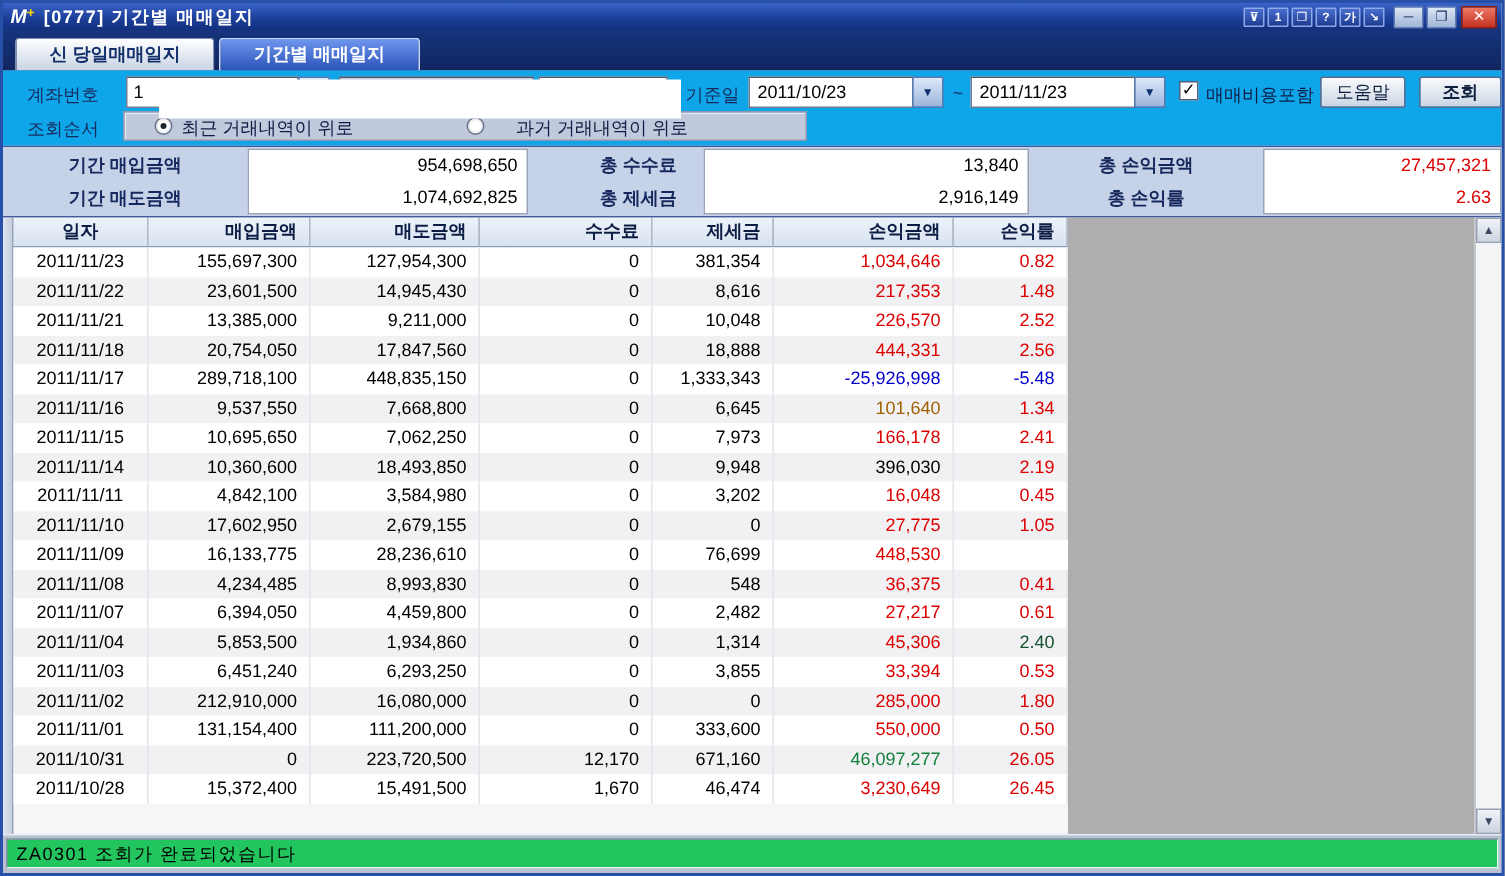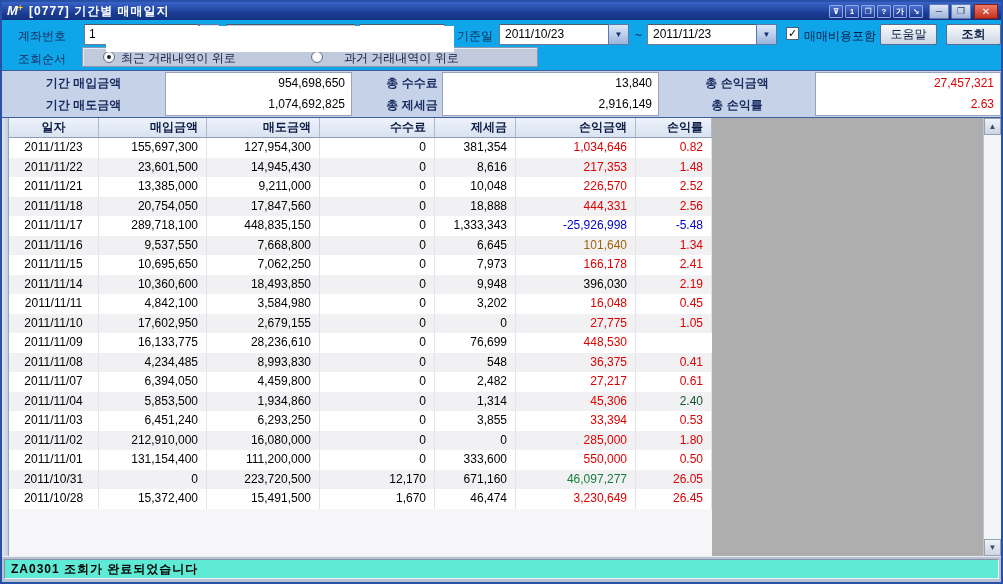--- a/index.html
+++ b/index.html
@@ -112,21 +112,21 @@
     height:48px;flex:0 0 48px;display:flex;
     background:#c6d2e8;
     border-top:1px solid #405c9c;border-bottom:1px solid #405c9c;
     font-size:12px;
   }
   .s-label{display:flex;flex-direction:column;justify-content:center;text-align:center;font-weight:bold;color:#16295e;}
   .s-label div{line-height:22px;white-space:nowrap;}
   .s-box{background:#fff;border:1px solid #98a2b8;margin:1px 0;display:flex;flex-direction:column;justify-content:center;}
   .s-box div{line-height:21px;text-align:right;padding-right:6px;color:#000;white-space:nowrap;}
   .s-box div.red{color:var(--profit);}
-  .sw0{width:163px;}.sw1{width:187px;}.sw2{width:90px;padding-left:30px;}.sw3{width:217px;}.sw4{width:156px;}.sw5{flex:1;}
+  .sw0{width:163px;}.sw1{width:187px;}.sw2{width:117px;padding-left:30px;}.sw3{width:217px;}.sw4{width:156px;}.sw5{flex:1;}
   
   .gridarea{flex:1;position:relative;background:#aeaeae;overflow:hidden;}
   .gutter{position:absolute;left:0;top:0;bottom:0;width:7px;background:linear-gradient(90deg,#e0e6f0,#c4cedf);border-right:1px solid #98a4ba;}
   .gheader{position:absolute;left:7px;top:0;height:20px;display:flex;}
   .hcell{
     height:20px;line-height:19px;text-align:center;
     font-weight:bold;font-size:12px;color:#0c1c44;
     background:linear-gradient(#eef3fb,#d8e2f0);
     border-right:1px solid #aeb9cc;border-bottom:1px solid #8e9cb4;
   }
@@ -149,24 +149,24 @@
   .sbtn{
     position:absolute;left:0;width:17px;height:17px;
     background:linear-gradient(#f0f3f8,#cdd5e2);border:1px solid #96a2b4;
     color:#3c4a66;font-size:8px;line-height:15px;text-align:center;
   }
   .sbtn.up{top:0;}
   .sbtn.down{bottom:0;}
   
   .statusbar{height:26px;flex:0 0 26px;background:#b9c2d2;border-top:1px solid #e8ecf2;padding:2px 2px 3px 2px;}
   .status-field{
-    height:100%;background:#5eead4;
+    height:100%;background:#22c55e;
     border:1px solid;border-color:#8892a6 #eef2f8 #eef2f8 #8892a6;
     display:flex;align-items:center;padding-left:6px;
-    font-size:12px;font-weight:bold;color:#000;letter-spacing:1px;
+    font-size:12px;font-weight:normal;color:#000;letter-spacing:1px;
   }
 </style>
 </head>
 <body>
 
 <div class="window">
 
   <div class="titlebar">
     <span class="logo">
         <span class="logo-m">M</span>
@@ -179,20 +179,24 @@
       <span class="tbtn">❐</span>
       <span class="tbtn">?</span>
       <span class="tbtn">가</span>
       <span class="tbtn">↘</span>
       <span class="tbtn win">─</span>
       <span class="tbtn win">❐</span>
       <span class="tbtn close">✕</span>
     </div>
   </div>
 
+  <div class="tabstrip">
+    <div class="tab inactive">신 당일매매일지</div>
+    <div class="tab active">기간별 매매일지</div>
+  </div>
 
   <div class="formarea">
     <span class="flabel" style="left:16px;top:8px;">계좌번호</span>
     <span class="field acct-input">1</span>
     <span class="combo-arrow acct-arrow">▼</span>
     <span class="field field2"></span>
     <span class="field field3"></span>
     <div class="redaction"></div>
 
     <span class="flabel" style="left:455px;top:8px;">기준일</span>

